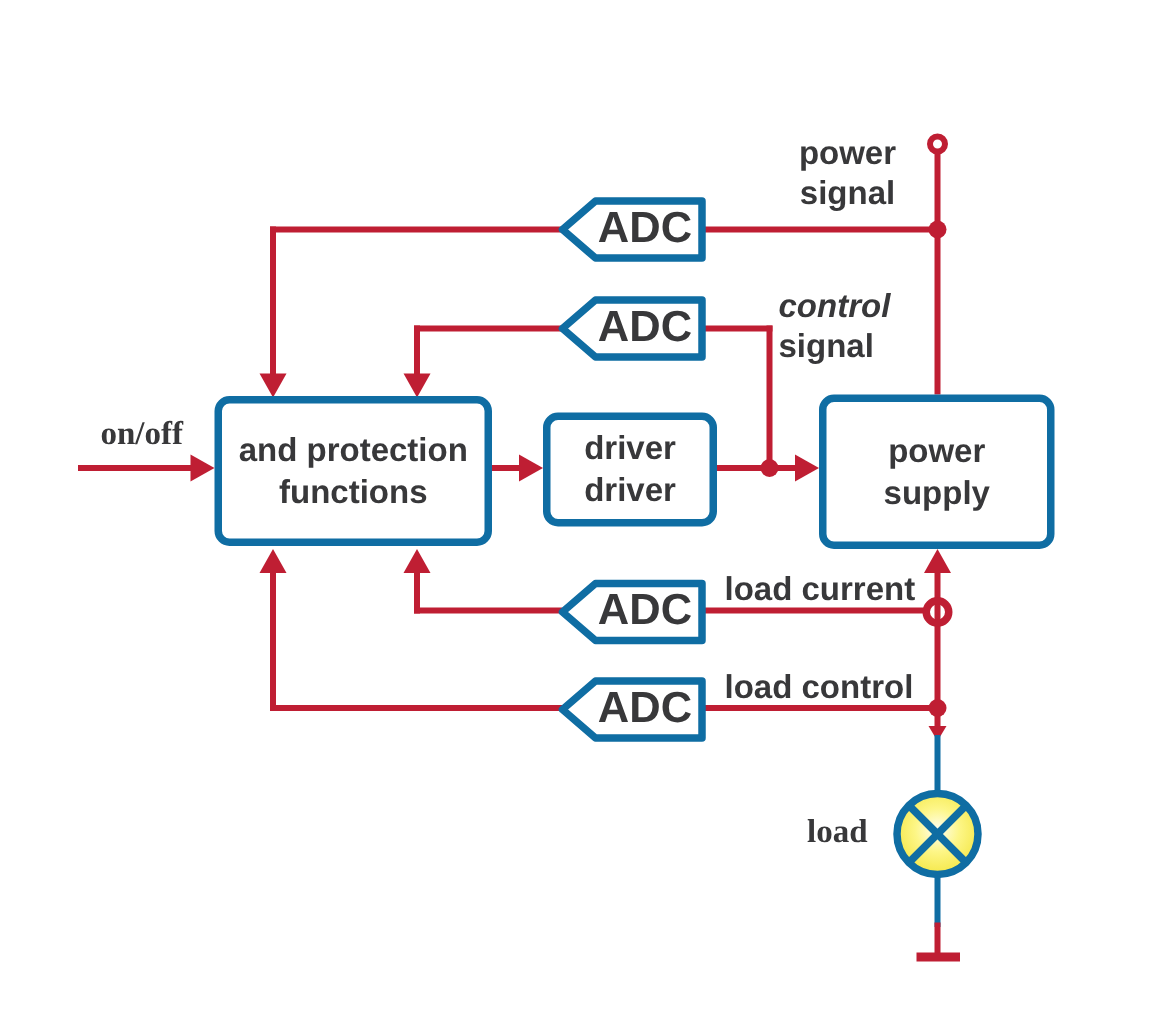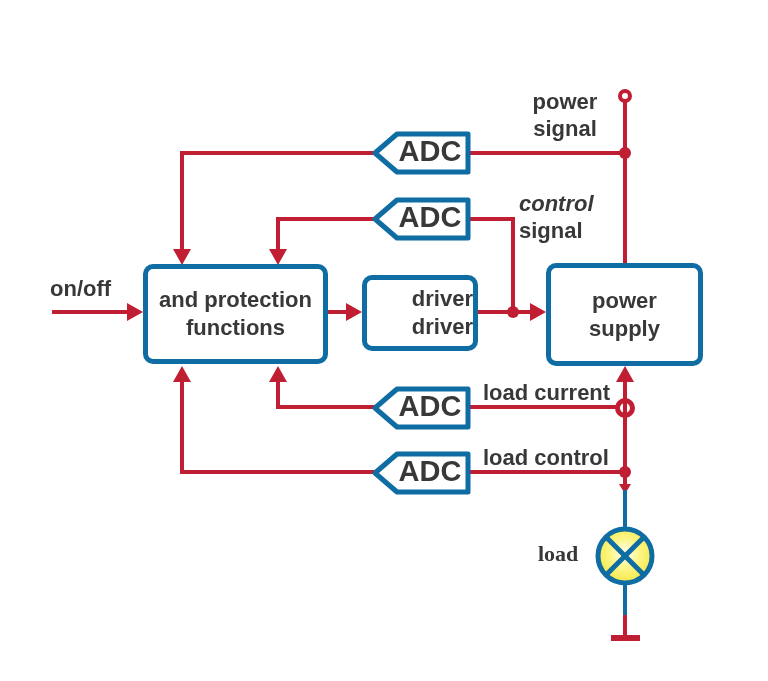--- a/index.html
+++ b/index.html
@@ -88,21 +88,21 @@
   <div class="dot" style="left:507px;top:306px;"></div>
   <div class="dot" style="left:619px;top:466px;"></div>
   <div class="ring" style="left:618px;top:89px;width:14px;height:14px;"></div>
   <div class="ring" style="left:615px;top:398px;width:20px;height:20px;border-width:5px;"></div>
 
   <div class="box" style="left:143px;top:264px;width:185px;height:100px;">
     <span>and protection</span>
     <span>functions</span>
   </div>
 
-  <div class="box" style="left:362px;top:275px;width:116px;height:76px;align-items:flex-end;">
+  <div class="box" style="left:362px;top:275px;width:116px;height:76px;">
     <span>driver</span>
     <span>driver</span>
   </div>
 
   <div class="box" style="left:546px;top:263px;width:157px;height:103px;">
     <span>power</span>
     <span>supply</span>
   </div>
 
   <div class="adc" style="left:371px;top:131px;">
@@ -141,21 +141,21 @@
           <stop offset="45%" stop-color="#fdf687"></stop>
           <stop offset="100%" stop-color="#f3e53e"></stop>
         </radialGradient>
       </defs>
       <circle cx="32" cy="32" r="27" fill="url(#lampGrad)" stroke="#0f6da3" stroke-width="5"></circle>
       <line x1="13.5" y1="13.5" x2="50.5" y2="50.5" stroke="#0f6da3" stroke-width="5"></line>
       <line x1="50.5" y1="13.5" x2="13.5" y2="50.5" stroke="#0f6da3" stroke-width="5"></line>
     </svg>
   </div>
 
-  <div class="lbl" style="left:50px;top:275px;width:72px;text-align:left;">on/off</div>
+  <div class="lbl" style="left:50px;top:275px;width:72px;text-align:right;font-family:Liberation Serif, serif;">on/off</div>
 
   <div class="lbl" style="left:516px;top:88px;width:98px;text-align:center;">
     <span style="display:block;">power</span>
     <span style="display:block;">signal</span>
   </div>
 
   <div class="lbl" style="left:519px;top:190px;text-align:left;">
     <span style="display:block;font-style:italic;">control</span>
     <span style="display:block;">signal</span>
   </div>

